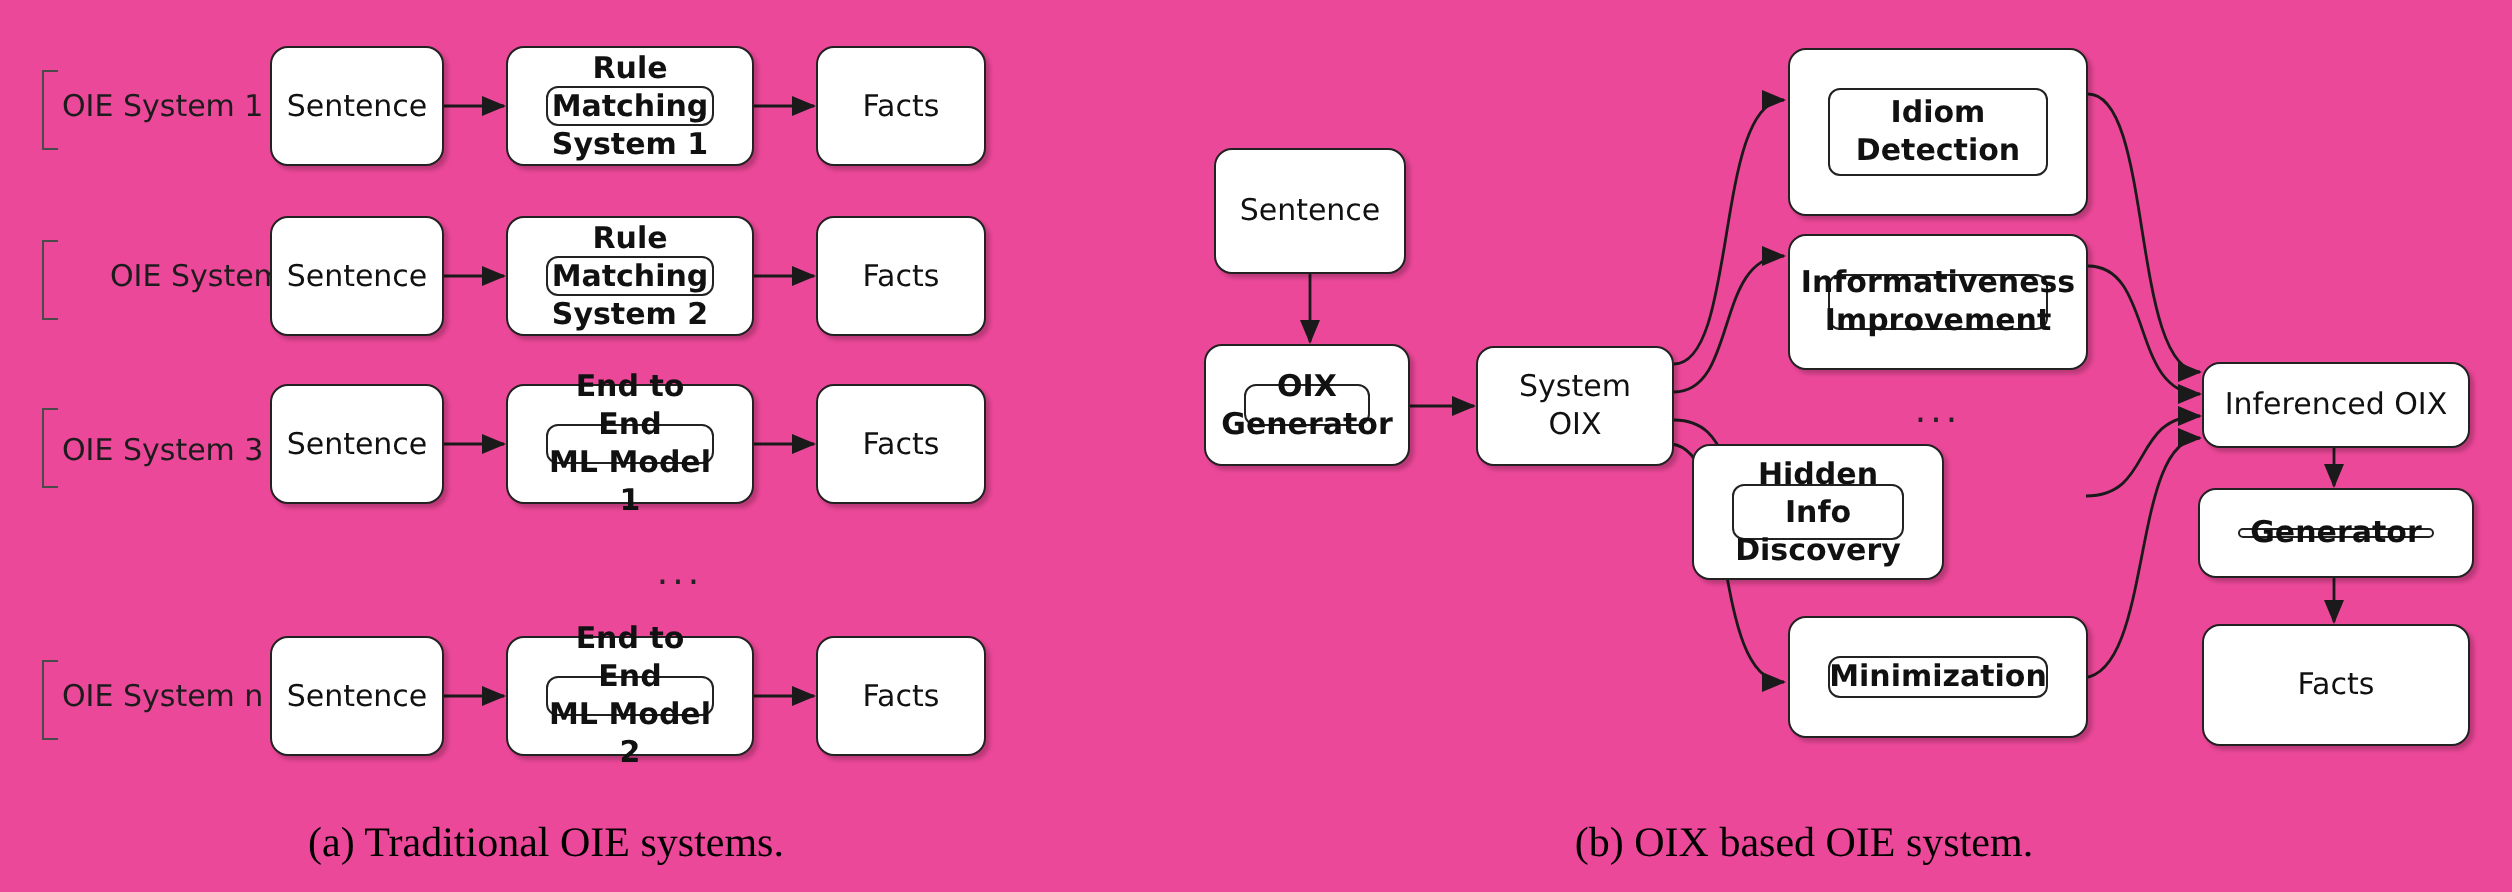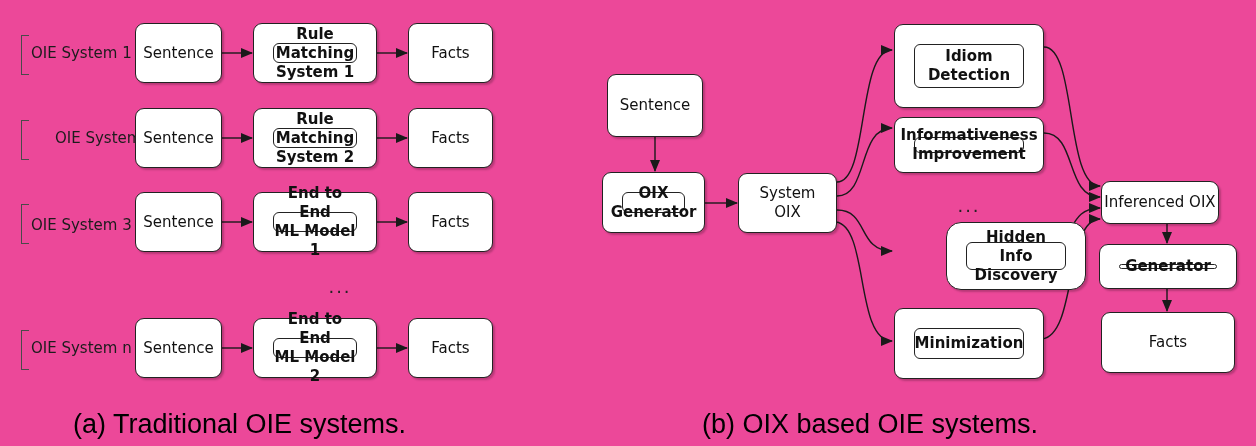--- a/index.html
+++ b/index.html
@@ -14,22 +14,22 @@
   .box.double{padding:19px;font-weight:bold;}
   .box .inner{box-sizing:border-box;width:100%;height:100%;
        border:1.5px solid #222;border-radius:6px;background:#ffffff;
        display:flex;align-items:center;justify-content:center;
        text-align:center;white-space:pre-line;}
   .row-label{position:absolute;z-index:2;font-size:15px;line-height:18px;white-space:nowrap;color:#1c1c1c;}
   .bracket{position:absolute;z-index:2;width:7px;height:38px;
        border-style:solid;border-color:#4a4a4a;border-width:1.5px 0 1.5px 1.5px;}
   .ellipsis{position:absolute;z-index:2;width:40px;text-align:center;
        font-size:18px;letter-spacing:2px;color:#222;}
-  .caption{position:absolute;z-index:2;width:400px;text-align:left;
-       font-family:Liberation Sans, sans-serif;font-size:27px;color:#000;white-space:nowrap;}
+  .caption{position:absolute;z-index:2;width:400px;text-align:center;
+       font-family:Liberation Serif, serif;font-size:21px;color:#000;white-space:nowrap;}
   path.arrow{fill:none;stroke:#1a1a1a;stroke-width:1.4;}
 </style>
 </head>
 <body>
 
 <div id="figure">
 
   <svg id="arrows" viewBox="0 0 1256 446">
     <defs>
       <marker id="arr" viewBox="0 0 12 10" markerWidth="12" markerHeight="10" refX="11" refY="5" orient="auto" markerUnits="userSpaceOnUse">
@@ -108,34 +108,34 @@
     <div class="inner">OIX
 Generator</div>
   </div>
   <div class="box" style="left:738px;top:173px;width:99px;height:60px;">System
 OIX</div>
 
   <div class="box double" style="left:894px;top:24px;width:150px;height:84px;">
     <div class="inner">Idiom
 Detection</div>
   </div>
-  <div class="box double" style="left:894px;top:117px;width:150px;height:56px;">
+  <div class="box double" style="left:894px;top:117px;width:150px;height:68px;">
     <div class="inner">Informativeness
 Improvement</div>
   </div>
   <div class="ellipsis" style="left:949px;top:195px;">...</div>
-  <div class="box double" style="left:946px;top:222px;width:140px;height:68px;border-radius:15px;">
+  <div class="box double" style="left:846px;top:222px;width:126px;height:68px;">
     <div class="inner">Hidden Info
 Discovery</div>
   </div>
-  <div class="box double" style="left:894px;top:308px;width:150px;height:71px;">
+  <div class="box double" style="left:894px;top:308px;width:150px;height:61px;">
     <div class="inner">Minimization</div>
   </div>
 
-  <div class="box" style="left:1101px;top:181px;width:118px;height:43px;">Inferenced OIX</div>
+  <div class="box" style="left:1101px;top:181px;width:134px;height:43px;">Inferenced OIX</div>
   <div class="box double" style="left:1099px;top:244px;width:138px;height:45px;">
     <div class="inner">Generator</div>
   </div>
   <div class="box" style="left:1101px;top:312px;width:134px;height:61px;">Facts</div>
 
-  <div class="caption" style="left:702px;top:409px;">(b) OIX based OIE systems.</div>
+  <div class="caption" style="left:702px;top:409px;">(b) OIX based OIE system.</div>
 
 </div>
 
 </body></html>

